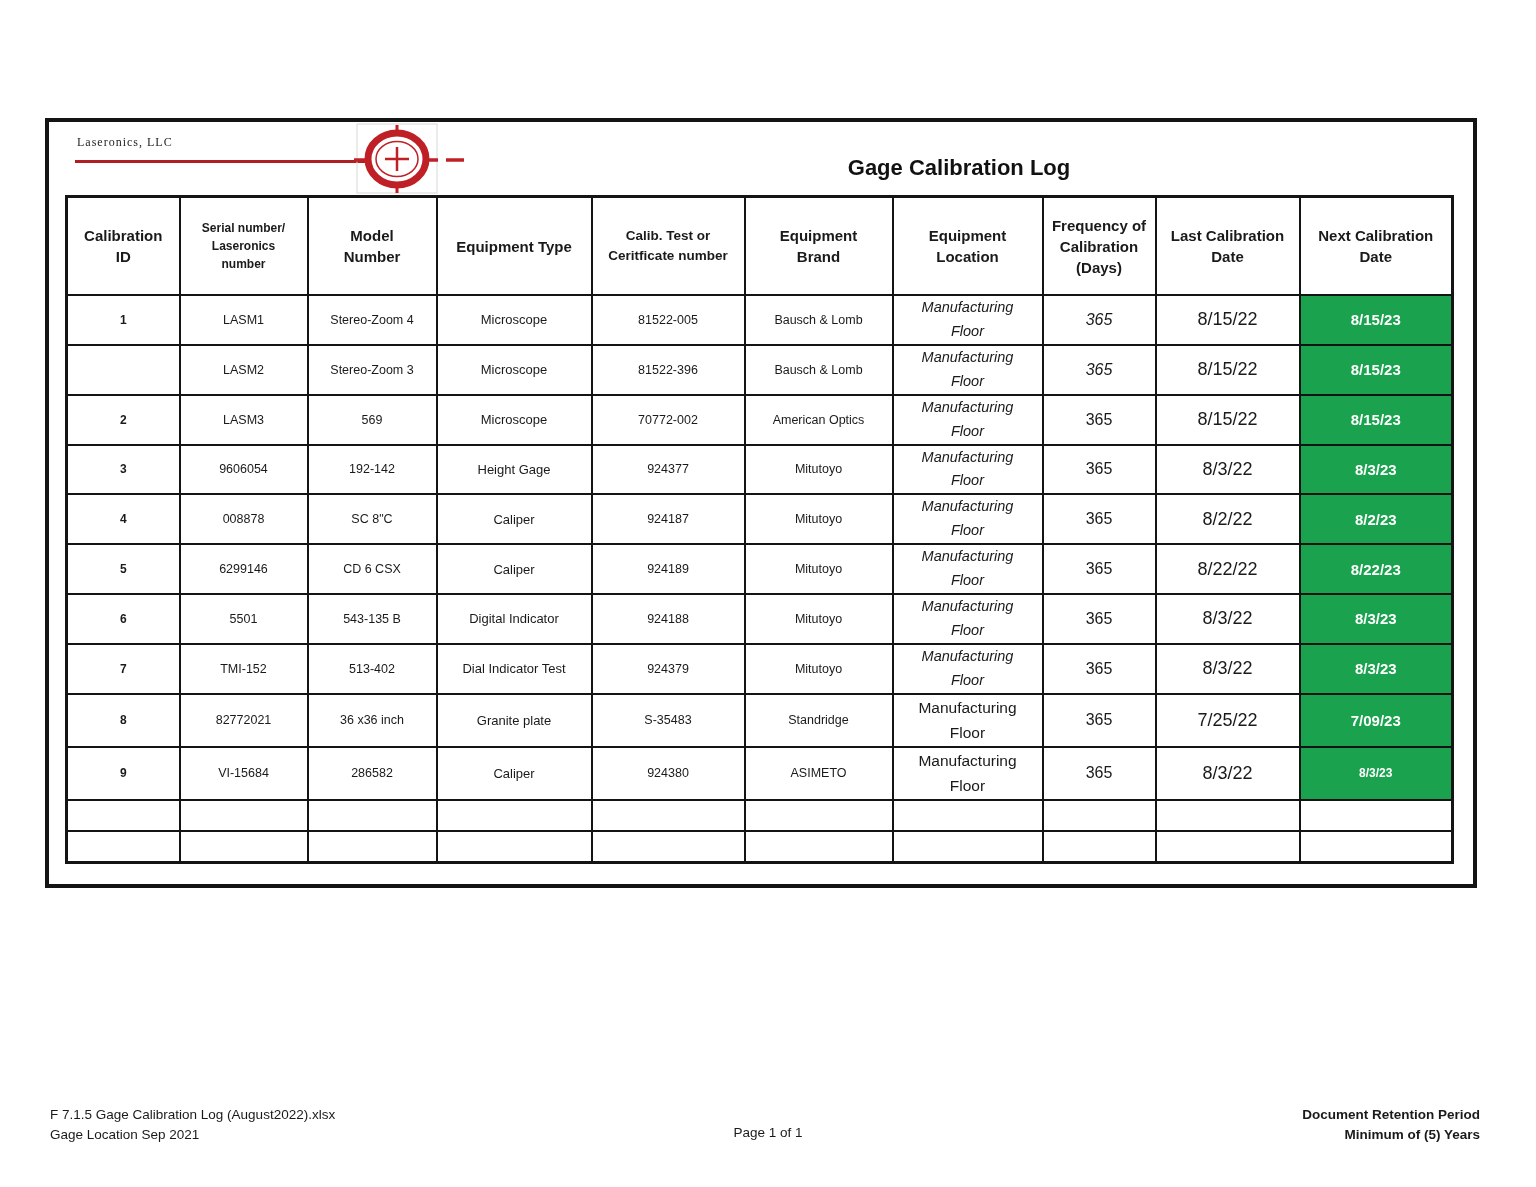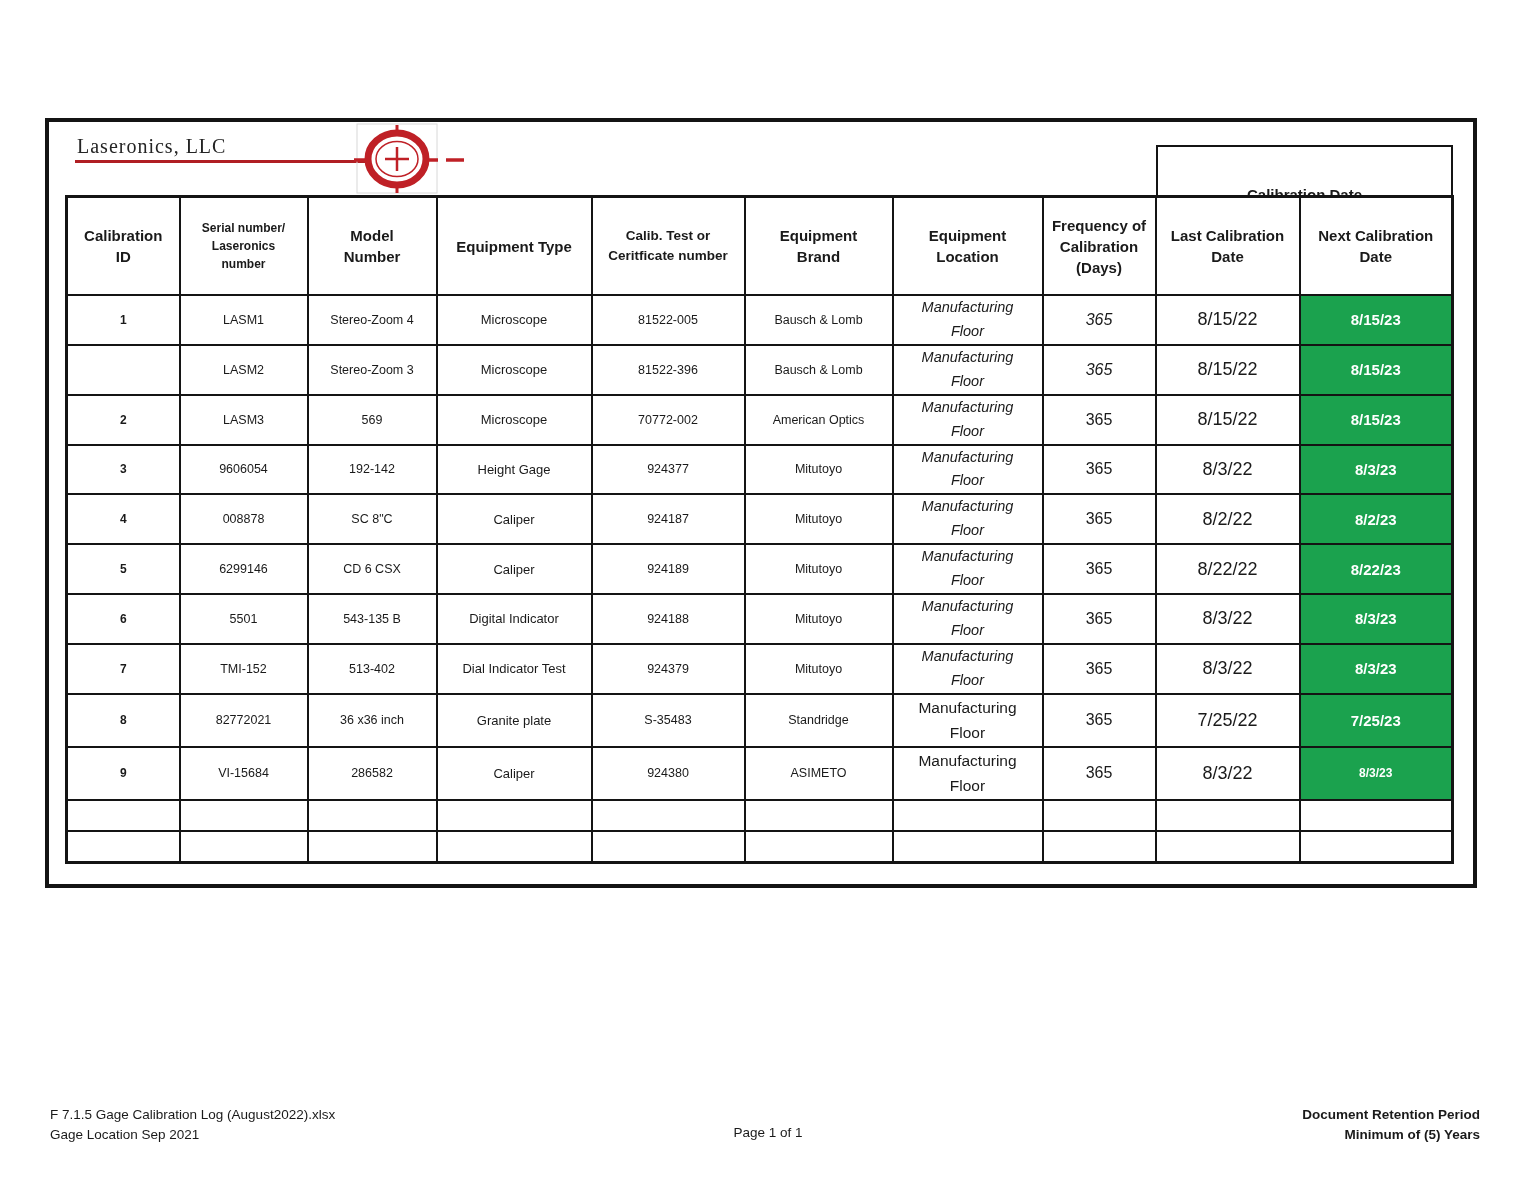--- a/index.html
+++ b/index.html
@@ -11,21 +11,21 @@
   body{
     width:1536px;height:1187px;position:relative;background:#ffffff;
     font-family:"Liberation Sans",sans-serif;color:#1a1a1a;overflow:hidden;
   }
   .frame{
     position:absolute;left:45px;top:118px;width:1424px;height:762px;
     border:4px solid var(--line);background:#fff;
   }
   .logo-text{
     position:absolute;left:28px;top:13px;
-    font-family:"Liberation Serif",serif;font-size:20px;letter-spacing:1px;color:#242424;
+    font-family:"Liberation Serif",serif;font-size:12px;letter-spacing:1px;color:#242424;
   }
   .logo-line{
     position:absolute;left:26px;top:38px;width:292px;height:3px;background:var(--red);
   }
   .logo-icon{position:absolute;left:305px;top:1px;width:112px;height:72px;}
   .page-title{
     position:absolute;left:700px;top:33px;width:420px;text-align:center;
     font-size:22px;font-weight:bold;color:#111;
   }
   .cal-date-box{
@@ -81,24 +81,22 @@
       <line x1="31" y1="36" x2="55" y2="36" stroke="#bf2026" stroke-width="2.5"></line>
       <line x1="43" y1="24" x2="43" y2="48" stroke="#bf2026" stroke-width="2.5"></line>
       <line x1="43" y1="2" x2="43" y2="13" stroke="#bf2026" stroke-width="3"></line>
       <line x1="43" y1="59" x2="43" y2="70" stroke="#bf2026" stroke-width="3"></line>
       <line x1="0" y1="37" x2="16" y2="37" stroke="#bf2026" stroke-width="3.5"></line>
       <line x1="70" y1="37" x2="84" y2="37" stroke="#bf2026" stroke-width="3.5"></line>
       <line x1="92" y1="37" x2="110" y2="37" stroke="#bf2026" stroke-width="3.5"></line>
     </svg>
   </div>
 
-
-  <div class="cal-date-box">
-    <span>Calibration Date</span>
-  </div>
+  <div class="page-title">Gage Calibration Log</div>
+
 
   <table class="log-table">
     <colgroup>
       <col style="width:113px">
         <col style="width:128px">
         <col style="width:129px">
       <col style="width:155px">
         <col style="width:153px">
         <col style="width:148px">
       <col style="width:150px">
@@ -240,21 +238,21 @@
           <td class="c-id">8</td>
           <td class="c-serial">82772021</td>
           <td class="c-model">36 x36 inch</td>
           <td class="c-type">Granite plate</td>
           <td class="c-cert">S-35483</td>
           <td class="c-brand">Standridge</td>
           <td class="c-location big">Manufacturing
 Floor</td>
           <td class="c-freq">365</td>
           <td class="c-last">7/25/22</td>
-          <td class="c-next green">7/25/23</td>
+          <td class="c-next green">7/09/23</td>
         </tr>
         <tr class="data">
           <td class="c-id">9</td>
           <td class="c-serial">VI-15684</td>
           <td class="c-model">286582</td>
           <td class="c-type">Caliper</td>
           <td class="c-cert">924380</td>
           <td class="c-brand">ASIMETO</td>
           <td class="c-location big">Manufacturing
 Floor</td>

